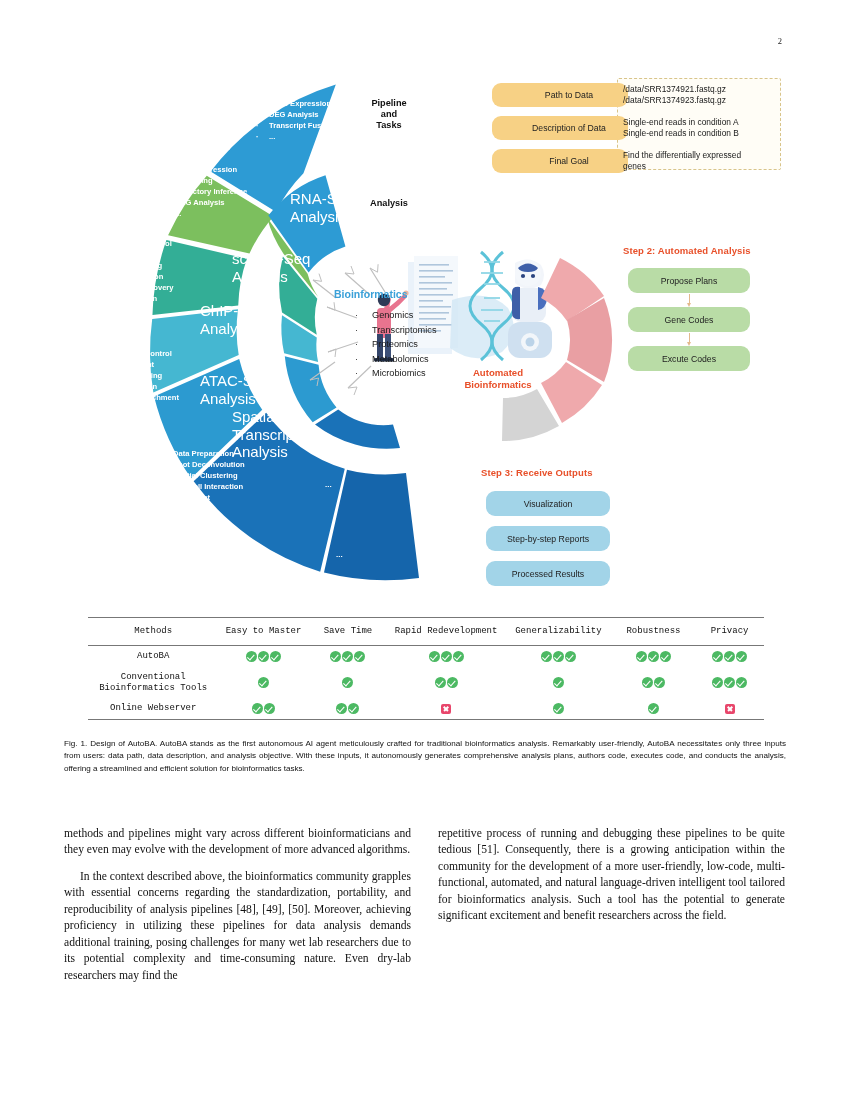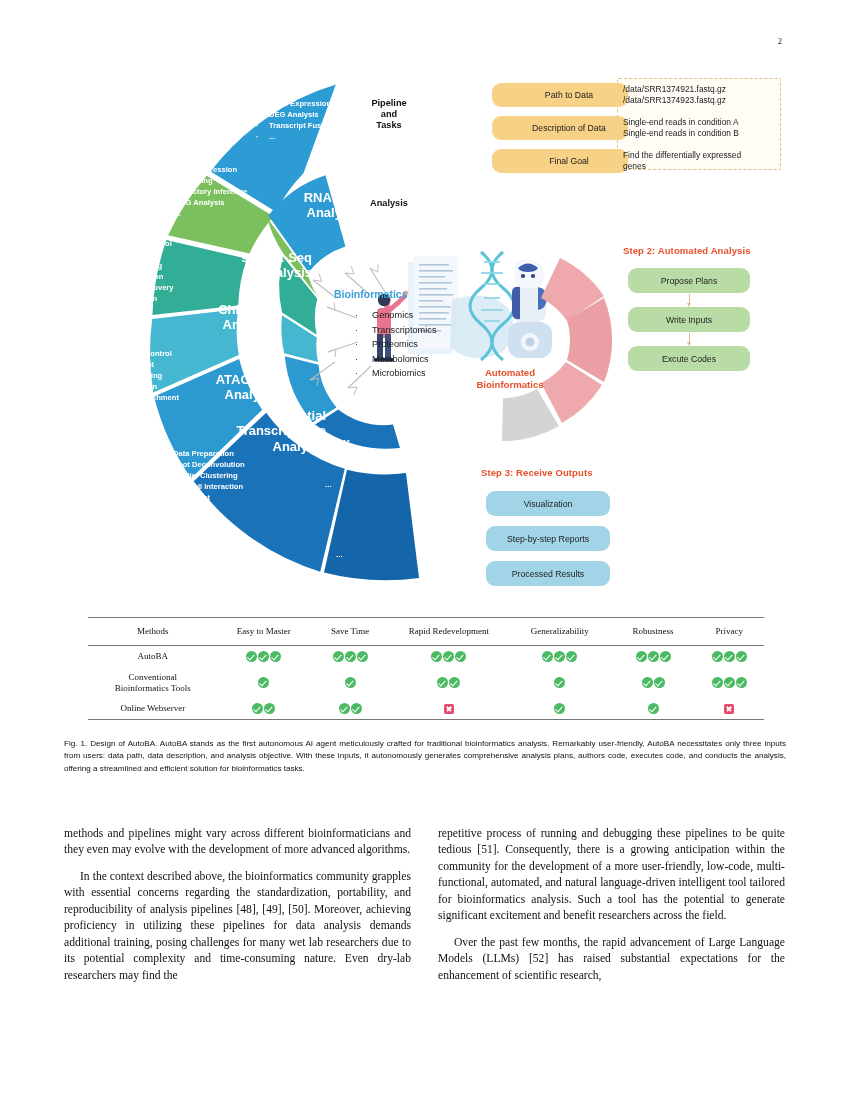--- a/index.html
+++ b/index.html
@@ -104,23 +104,23 @@
     font-weight: bold;
     font-size: 9.6px;
     text-align: center;
     line-height: 1.25;
   }
 
   
   .ring-label {
     position: absolute;
     color: #ffffff;
-    font-weight: bold;
-    font-size: 13px;
-    text-align: right;
+    font-weight: normal;
+    font-size: 15px;
+    text-align: left;
     line-height: 1.18;
     white-space: pre-line;
   }
   .ring-tasks {
     position: absolute;
     color: #ffffff;
     font-weight: bold;
     font-size: 7.6px;
     line-height: 1.45;
     white-space: nowrap;
@@ -142,21 +142,21 @@
 
   
   .cmp {
     position: absolute;
     left: 88px; top: 617px;
     width: 676px;
   }
   .cmp table {
     border-collapse: collapse;
     width: 100%;
-    font-family: Liberation Serif, serif;
+    font-family: Liberation Mono, monospace;
   }
   .cmp thead th {
     font-weight: normal;
     font-size: 9px;
     color: #111;
     padding: 8px 2px 9px;
     text-align: center;
   }
   .cmp .rule-top    { border-top: 1.4px solid #777; }
   .cmp .rule-mid    { border-top: 1.4px solid #777; }
@@ -440,21 +440,21 @@
     <div class="ring-label" style="left:310px; top:400px; width:40px;">...</div>
 
     <div class="bioinfo-title" style="left:334px; top:258px;">Bioinformatics</div>
     <div class="bioinfo-list" style="left:327px; top:278px;margin-left:28px;">
       <div><span class="bullet">·</span><span>Genomics</span></div>
       <div><span class="bullet">·</span><span>Transcriptomics</span></div>
       <div><span class="bullet">·</span><span>Proteomics</span></div>
       <div><span class="bullet">·</span><span>Metabolomics</span></div>
       <div><span class="bullet">·</span><span>Microbiomics</span></div>
     </div>
-    <div class="auto-bio" style="left:456px; top:337px; width:108px; white-space:pre-line;">Automated
+    <div class="auto-bio" style="left:444px; top:337px; width:108px; white-space:pre-line;">Automated
 Bioinformatics</div>
 
     <div class="step-title" style="left:496px; top:20px;margin-top:44px;">Step 1. Generate Inputs</div>
 
     <div class="dashbox" style="left:617px; top:48px; width:162px; height:90px;"></div>
 
     <div class="pill yellow" style="left:492px; top:53px; width:118px; height:24px;">Path to Data</div>
     <div class="inputtext" style="left:623px; top:54px; width:152px; white-space:pre-line;">/data/SRR1374921.fastq.gz
 /data/SRR1374923.fastq.gz</div>
 
@@ -463,21 +463,21 @@
 Single-end reads in condition B</div>
 
     <div class="pill yellow" style="left:492px; top:119px; width:118px; height:24px;">Final Goal</div>
     <div class="inputtext" style="left:623px; top:120px; width:152px; white-space:pre-line;">Find the differentially expressed
 genes</div>
 
     <div class="step-title" style="left:623px; top:215px;">Step 2: Automated Analysis</div>
 
     <div class="pill green" style="left:628px; top:238px; width:122px; height:25px;">Propose Plans</div>
     <div class="arrow-v" style="left:689px; top:264px; height:10px;"></div>
-    <div class="pill green" style="left:628px; top:277px; width:122px; height:25px;">Write Inputs</div>
+    <div class="pill green" style="left:628px; top:277px; width:122px; height:25px;">Gene Codes</div>
     <div class="arrow-v" style="left:689px; top:303px; height:10px;"></div>
     <div class="pill green" style="left:628px; top:316px; width:122px; height:25px;">Excute Codes</div>
 
     <div class="step-title" style="left:481px; top:437px;">Step 3: Receive Outputs</div>
 
     <div class="pill blue" style="left:486px; top:461px; width:124px; height:25px;">Visualization</div>
     <div class="pill blue" style="left:486px; top:496px; width:124px; height:25px;">Step-by-step Reports</div>
     <div class="pill blue" style="left:486px; top:531px; width:124px; height:25px;">Processed Results</div>
 
   </div>
@@ -623,16 +623,15 @@
 
   <div class="caption"><span>Fig. 1. </span><b>Design of AutoBA.</b><span> AutoBA stands as the first autonomous AI agent meticulously crafted for traditional bioinformatics analysis. Remarkably user-friendly, AutoBA necessitates only three inputs from users: data path, data description, and analysis objective. With these inputs, it autonomously generates comprehensive analysis plans, authors code, executes code, and conducts the analysis, offering a streamlined and efficient solution for bioinformatics tasks.</span></div>
 
   <div class="body-col left">
     <p>methods and pipelines might vary across different bioinformaticians and they even may evolve with the development of more advanced algorithms.</p>
     <p class="indent">In the context described above, the bioinformatics community grapples with essential concerns regarding the standardization, portability, and reproducibility of analysis pipelines [48], [49], [50]. Moreover, achieving proficiency in utilizing these pipelines for data analysis demands additional training, posing challenges for many wet lab researchers due to its potential complexity and time-consuming nature. Even dry-lab researchers may find the</p>
   </div>
 
   <div class="body-col right">
     <p>repetitive process of running and debugging these pipelines to be quite tedious [51]. Consequently, there is a growing anticipation within the community for the development of a more user-friendly, low-code, multi-functional, automated, and natural language-driven intelligent tool tailored for bioinformatics analysis. Such a tool has the potential to generate significant excitement and benefit researchers across the field.</p>
-    <p class="indent">Over the past few months, the rapid advancement of Large Language Models (LLMs) [52] has raised substantial expectations for the enhancement of scientific research,</p>
   </div>
 
 </div>
 
 </body></html>

